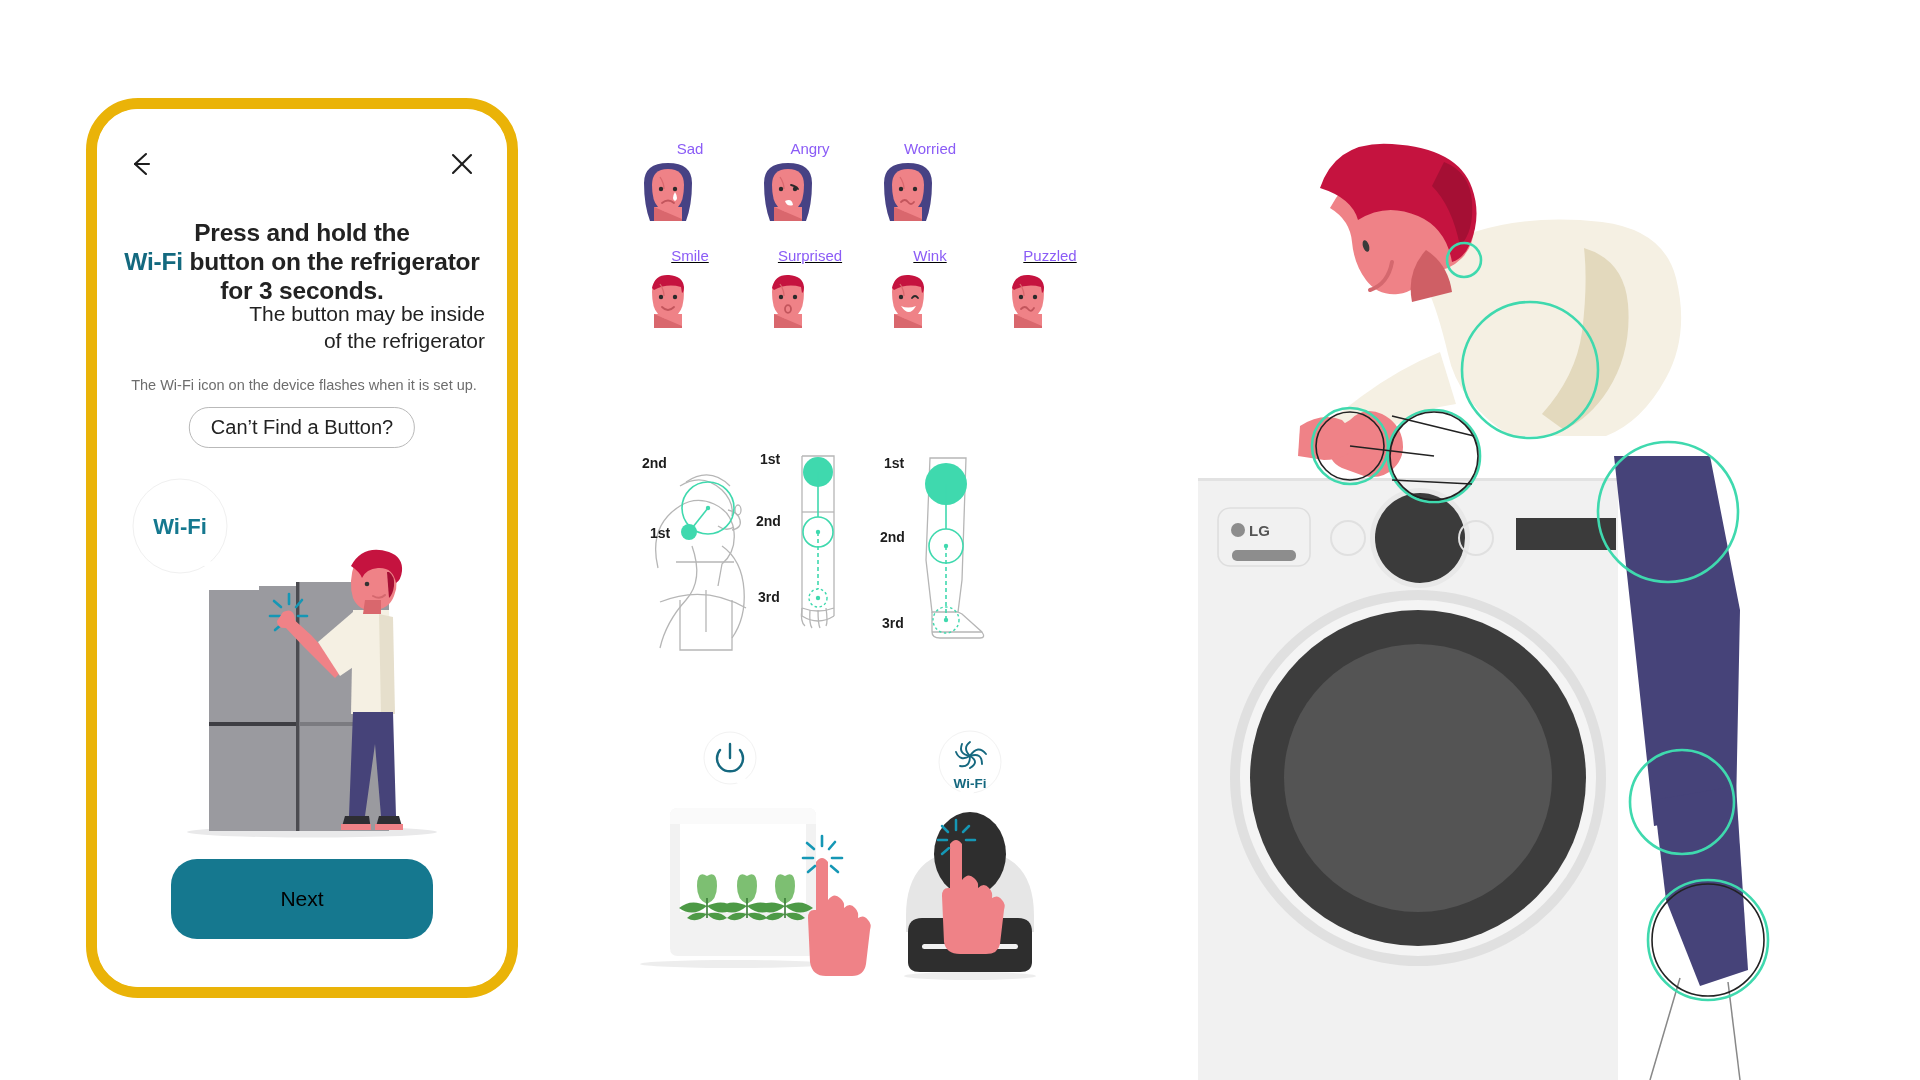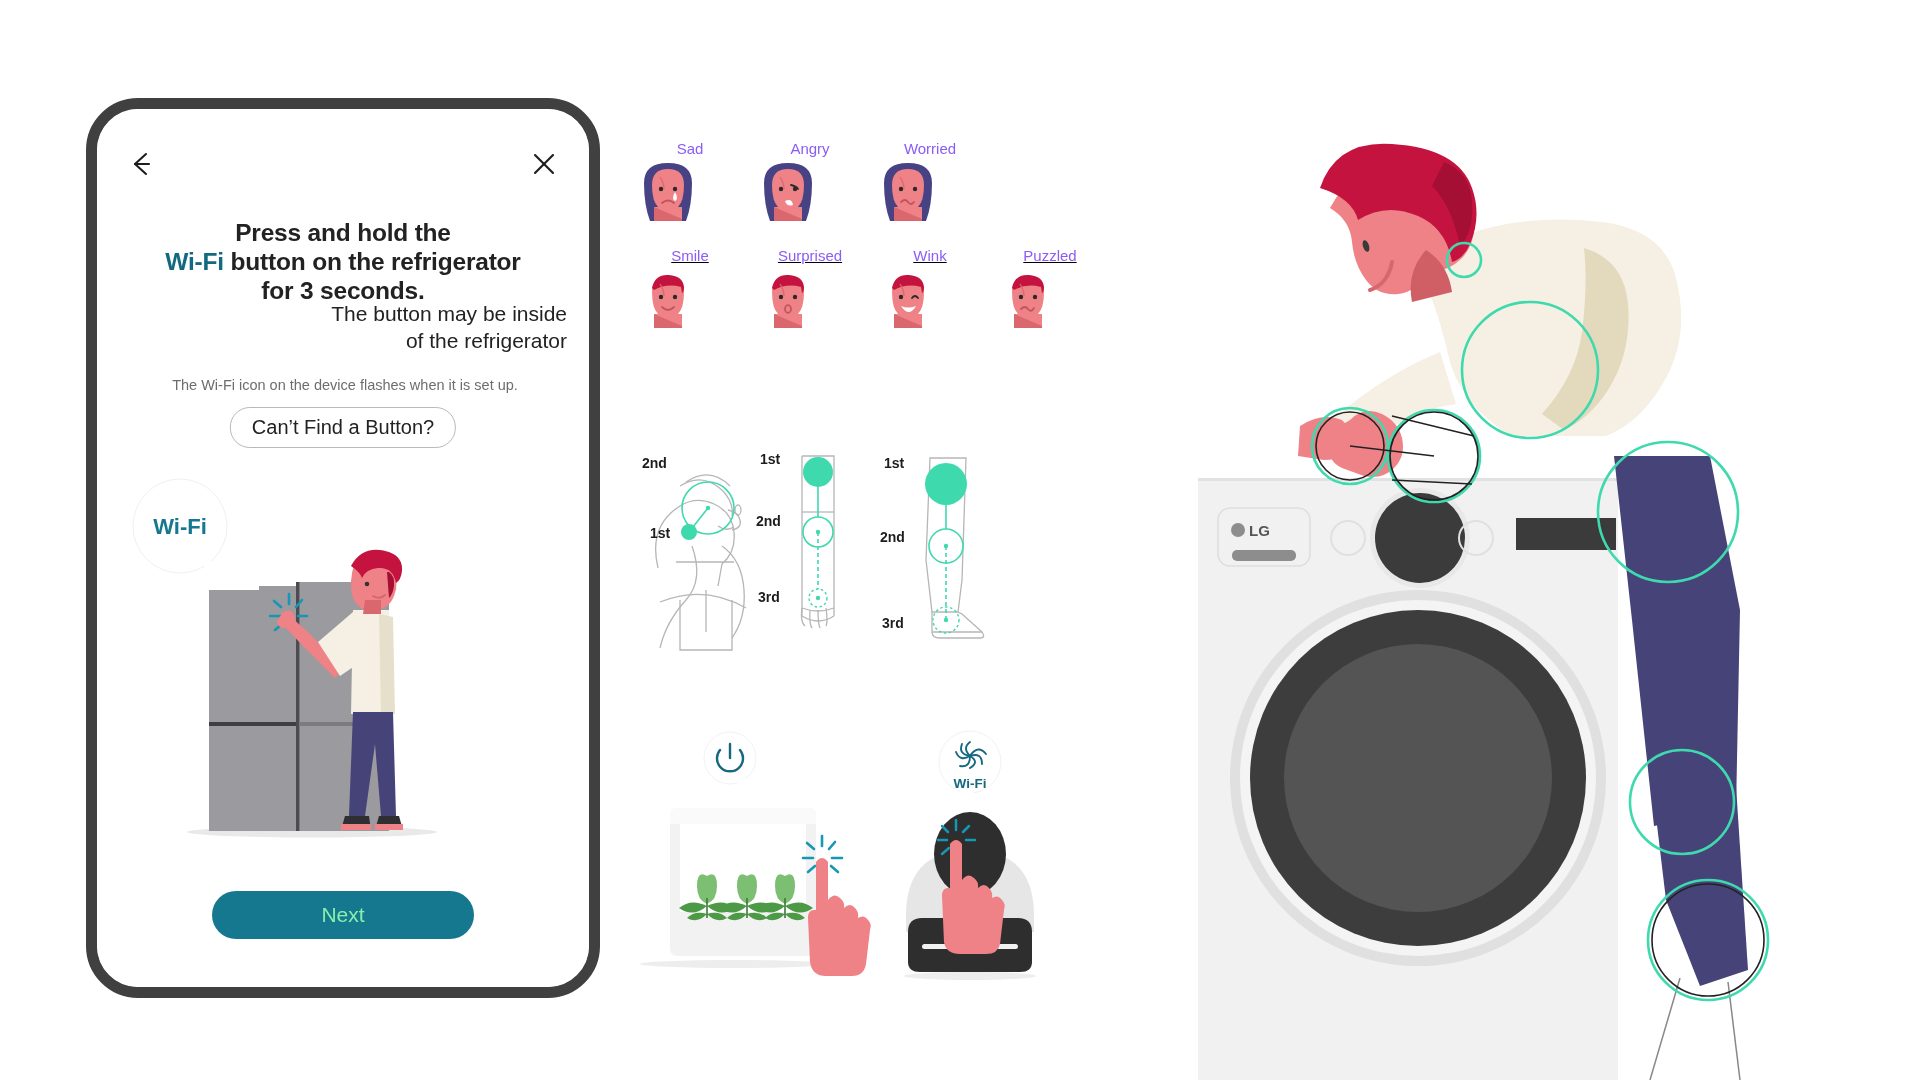--- a/index.html
+++ b/index.html
@@ -7,22 +7,22 @@
     width:1920px;height:1080px;
     background:#ffffff;
     font-family:"Liberation Sans", sans-serif;
     overflow:hidden;
     position:relative;
   }
   .stage{position:absolute;inset:0;}
 
   
   .phone{
-    position:absolute;left:86px;top:98px;width:514px;height:900px;
-    border:11px solid #404040;border-radius:52px;background:#ffffff;
+    position:absolute;left:86px;top:98px;width:432px;height:900px;
+    border:11px solid #eab308;border-radius:52px;background:#ffffff;
     box-sizing:border-box;
   }
   .phone-inner{position:absolute;inset:0;border-radius:42px;overflow:hidden;background:#fff;}
   .nav-row{position:absolute;top:32px;left:0;right:0;height:48px;}
   .back-icon{position:absolute;left:28px;top:6px;width:34px;height:34px;cursor:pointer;}
   .close-icon{position:absolute;right:28px;top:6px;width:34px;height:34px;cursor:pointer;}
 
   .headline{
     position:absolute;top:110px;left:22px;right:22px;
     text-align:center;font-size:24.5px;font-weight:bold;color:#222222;
@@ -41,22 +41,22 @@
   .find-btn{
     position:absolute;top:298px;left:50%;transform:translateX(-50%);
     padding:8px 21px;border:1px solid #b9b9b9;border-radius:20px;
     background:#fff;font-size:20px;color:#222;cursor:pointer;white-space:nowrap;
   }
 
   
   .illus{position:absolute;top:355px;left:0;right:0;height:420px;}
   .next-wrap{position:absolute;bottom:48px;left:0;right:0;text-align:center;}
   .next-btn{
-    display:inline-block;width:262px;padding:12px 0;border-radius:26px;
-    background:#15788f;color:#86efac;font-size:21px;text-align:center;
+    display:inline-block;width:262px;padding:28px 0;border-radius:26px;
+    background:#15788f;color:#000000;font-size:21px;text-align:center;
     border:none;cursor:pointer;font-family:"Liberation Sans",sans-serif;
   }
 
   
   .faces{position:absolute;left:630px;top:140px;width:480px;}
   .face-row{display:flex;}
   .face-cell{width:120px;text-align:center;}
   .face-label{font-size:15px;color:#8b5cf6;margin-bottom:4px;font-family:"Liberation Sans",sans-serif;}
   .face-art{height:66px;}
 

